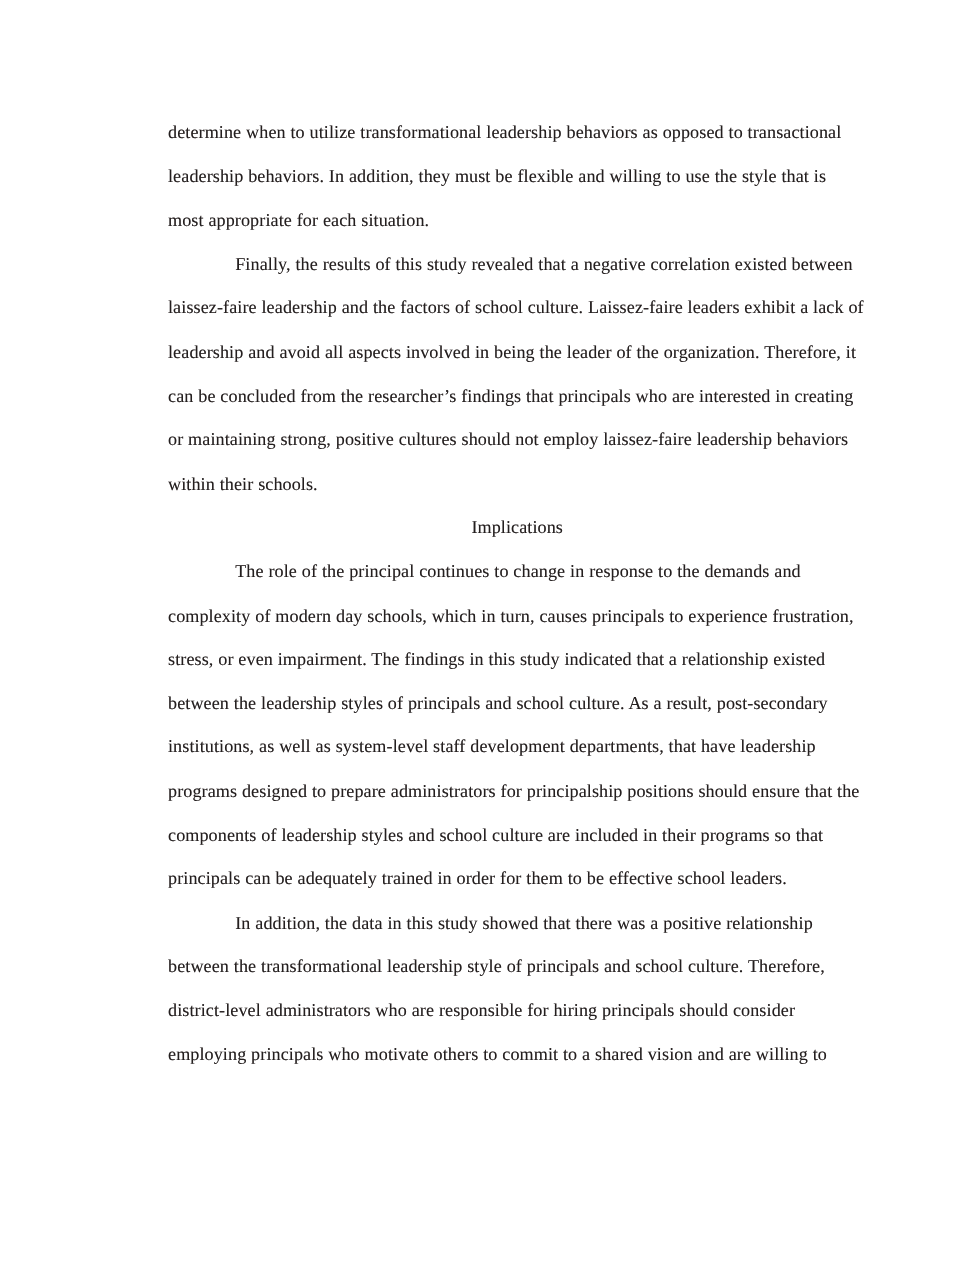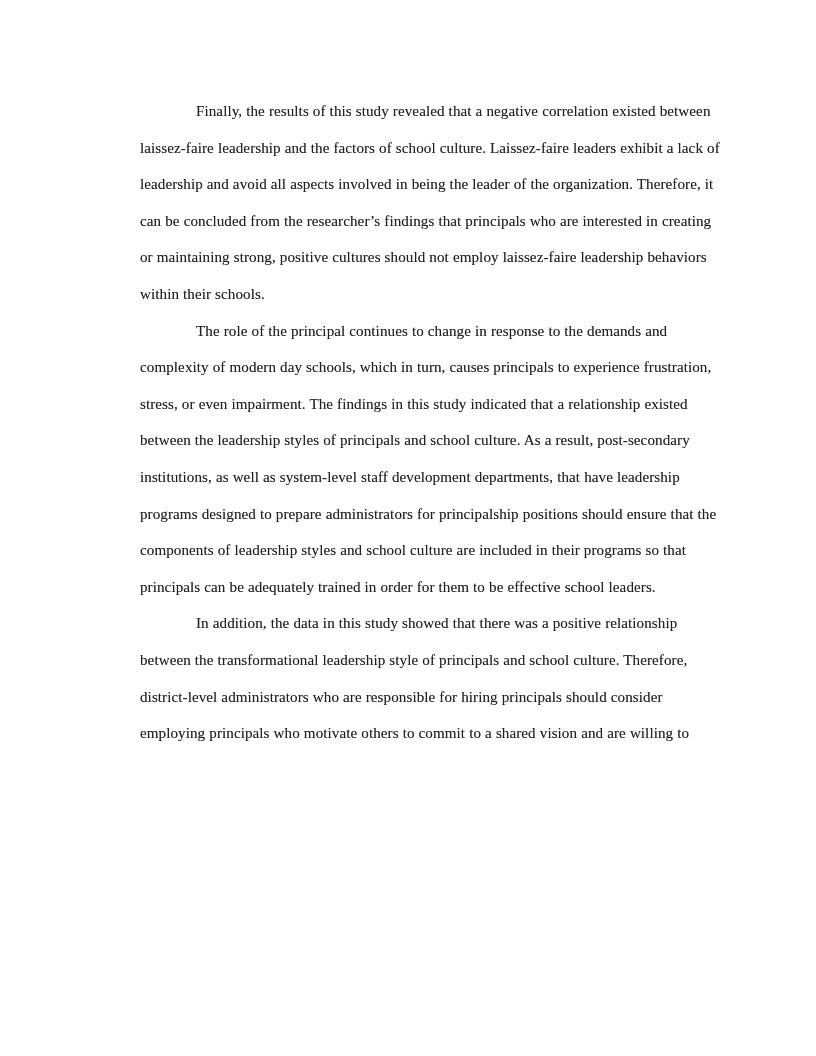--- a/index.html
+++ b/index.html
@@ -65,23 +65,25 @@
     text-shadow: 0 0 0.35px rgba(40, 34, 34, 0.45);
   }
 </style>
 </head>
 <body>
 
 <div class="page">
 
   <div class="text-column">
 
+    <p class="para">determine when to utilize transformational leadership behaviors as opposed to transactional leadership behaviors. In addition, they must be flexible and willing to use the style that is most appropriate for each situation.</p>
 
     <p class="para indent">Finally, the results of this study revealed that a negative correlation existed between laissez-faire leadership and the factors of school culture. Laissez-faire leaders exhibit a lack of leadership and avoid all aspects involved in being the leader of the organization. Therefore, it can be concluded from the researcher’s findings that principals who are interested in creating or maintaining strong, positive cultures should not employ laissez-faire leadership behaviors within their schools.</p>
 
+    <h2 class="heading-centered">Implications</h2>
 
     <p class="para indent">The role of the principal continues to change in response to the demands and complexity of modern day schools, which in turn, causes principals to experience frustration, stress, or even impairment. The findings in this study indicated that a relationship existed between the leadership styles of principals and school culture. As a result, post-secondary institutions, as well as system-level staff development departments, that have leadership programs designed to prepare administrators for principalship positions should ensure that the components of leadership styles and school culture are included in their programs so that principals can be adequately trained in order for them to be effective school leaders.</p>
 
     <p class="para indent">In addition, the data in this study showed that there was a positive relationship between the transformational leadership style of principals and school culture. Therefore, district-level administrators who are responsible for hiring principals should consider employing principals who motivate others to commit to a shared vision and are willing to</p>
 
   </div>
 
 
 </div>
 

